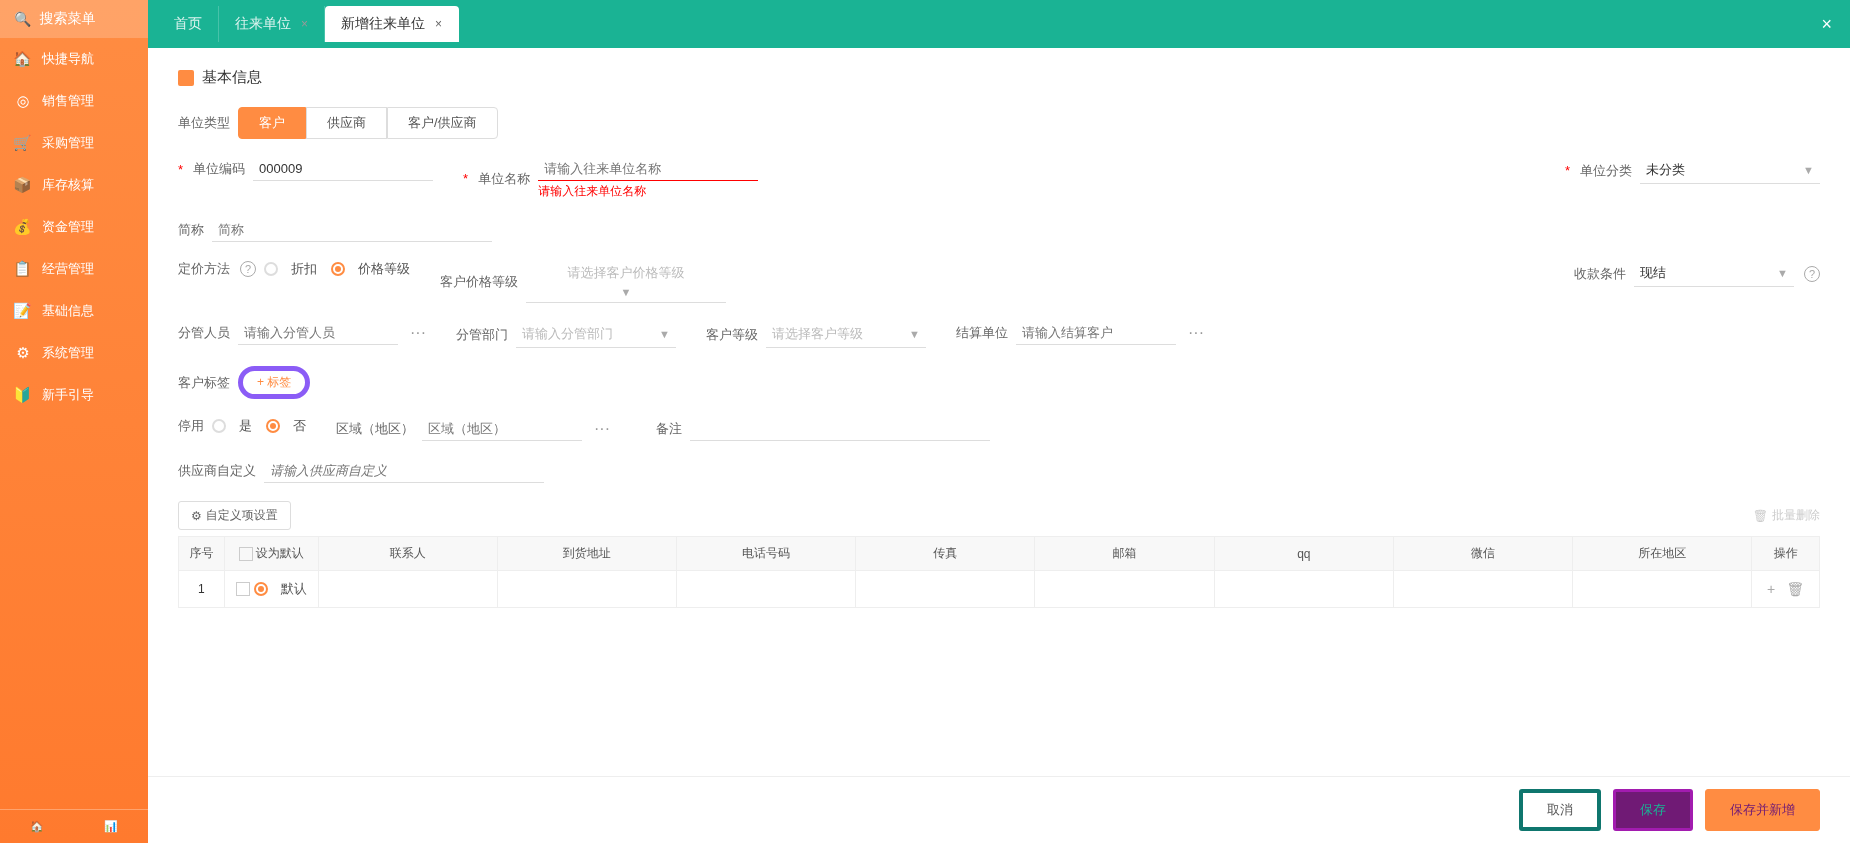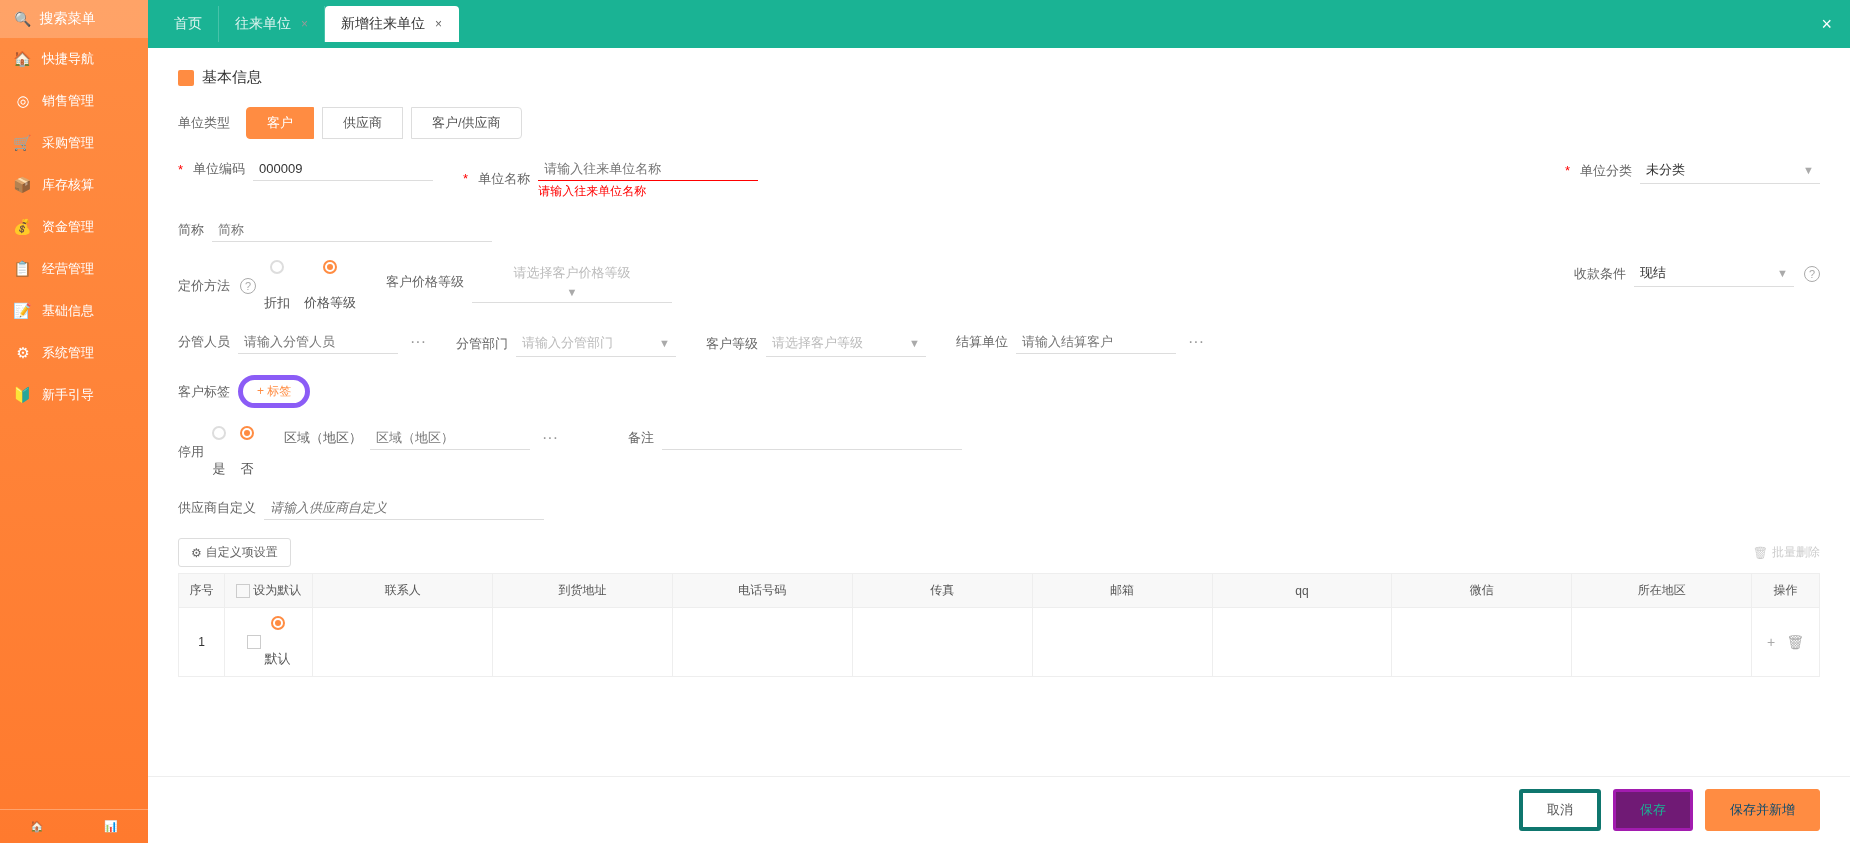--- a/index.html
+++ b/index.html
@@ -161,21 +161,20 @@
 
     
     .type-buttons { display: flex; gap: 0; }
     .type-btn {
       padding: 6px 20px;
       border: 1px solid #ddd;
       background: white;
       cursor: pointer;
       font-size: 13px;
       color: #555;
-      margin-left: 8px;
     }
     .type-btn.active {
       background: #ff8c42;
       color: white;
       border-color: #ff8c42;
     }
     .type-btn:first-child { border-radius: 4px 0 0 4px; }
     .type-btn:last-child { border-radius: 0 4px 4px 0; }
 
     
@@ -187,21 +186,21 @@
       min-width: 140px;
       cursor: pointer;
       gap: 4px;
     }
     .select-value { flex: 1; font-size: 13px; color: #333; }
     .select-placeholder { flex: 1; font-size: 13px; color: #bbb; }
     .select-arrow { color: #aaa; font-size: 11px; }
 
     
     .radio-group { display: flex; align-items: center; gap: 14px; }
-    .radio-item { display: flex; align-items: center; gap: 20px; cursor: pointer; font-size: 13px; color: #555; flex-direction: column; }
+    .radio-item { display: flex; align-items: center; gap: 13px; cursor: pointer; font-size: 13px; color: #555; }
     .radio-circle {
       width: 14px; height: 14px; border-radius: 50%;
       border: 2px solid #ddd;
       display: flex; align-items: center; justify-content: center;
     }
     .radio-circle.checked { border-color: #ff8c42; }
     .radio-circle.checked::after {
       content: ''; width: 6px; height: 6px; border-radius: 50%; background: #ff8c42;
     }
 
@@ -300,21 +299,21 @@
       background: #701a75;
       color: #1ab394;
       cursor: pointer;
       border-radius: 3px;
       font-size: 13px;
     }
     .btn-save-new {
       padding: 8px 24px;
       background: #ff8c42;
       border: 1px solid #ff8c42;
-      color: #0c4a6e;
+      color: #701a75;
       cursor: pointer;
       border-radius: 3px;
       font-size: 13px;
     }
 
     .row-action-btn {
       background: none; border: none; cursor: pointer; color: #aaa; font-size: 14px; padding: 2px 4px;
     }
   </style>
 </head>
@@ -517,21 +516,21 @@
             <div class="radio-circle checked"></div>
             <span>否</span>
           </div>
         </div>
       </div>
       <div class="form-field">
         <span class="form-label">区域（地区）</span>
         <input type="text" class="form-input" style="width: 160px;" placeholder="区域（地区）">
         <span class="more-btn">···</span>
       </div>
-      <div class="form-field" style="margin-left: 40px;">
+      <div class="form-field" style="margin-left: 16px;">
         <span class="form-label">备注</span>
         <input type="text" class="form-input" style="width: 300px;">
       </div>
     </div>
 
     <div class="form-row">
       <div class="form-field">
         <span class="form-label">供应商自定义</span>
         <input type="text" class="form-input" style="width: 280px; font-style: italic;" placeholder="请输入供应商自定义">
       </div>

